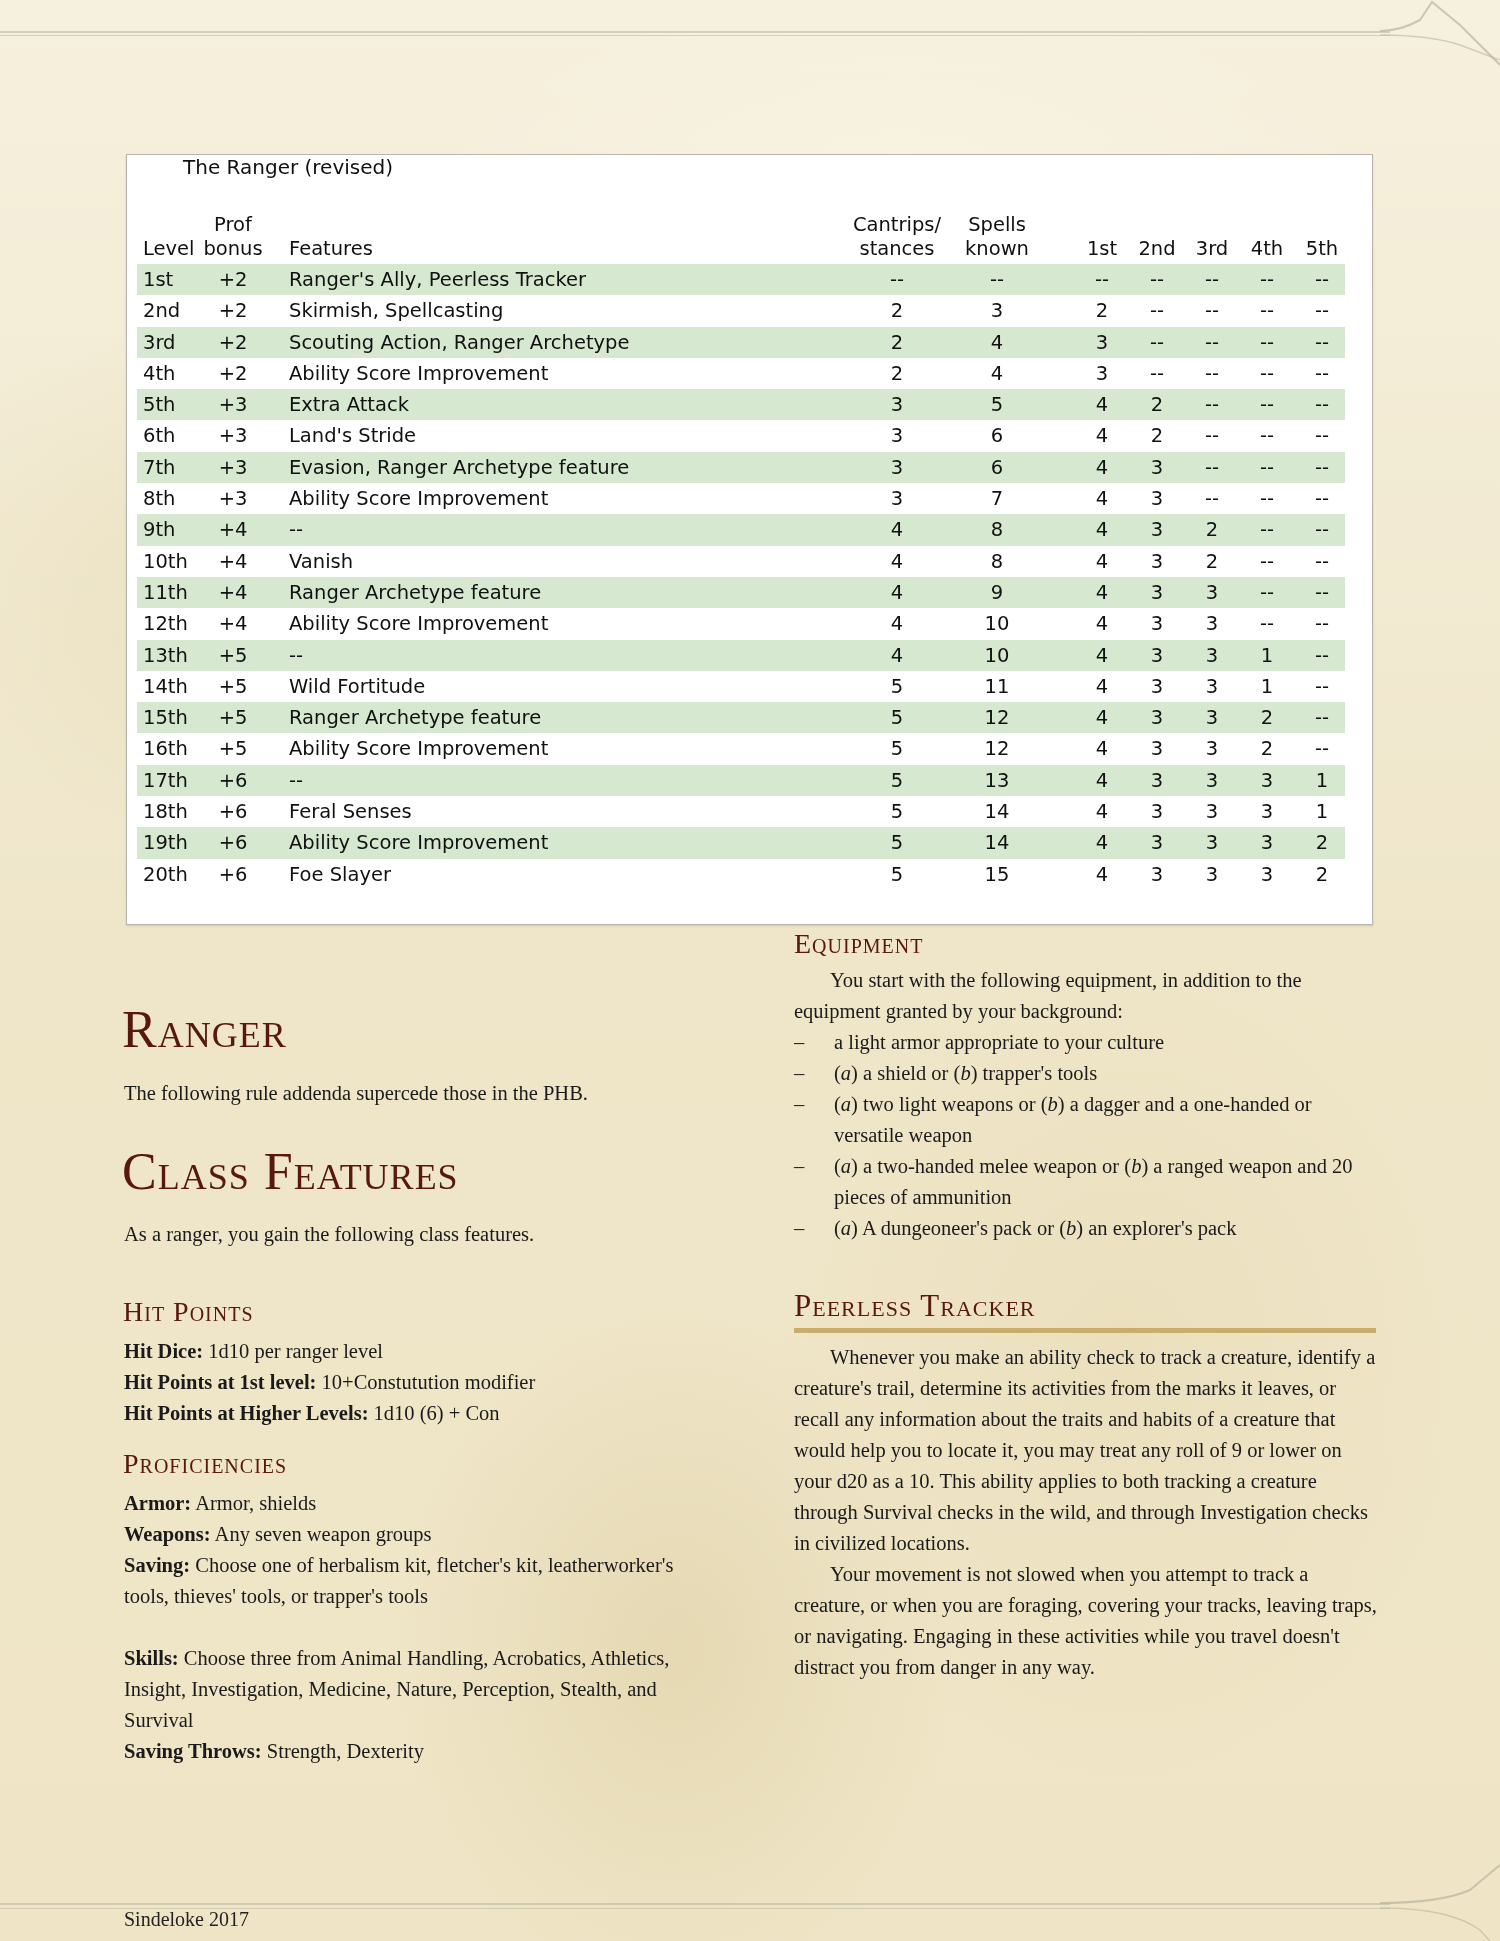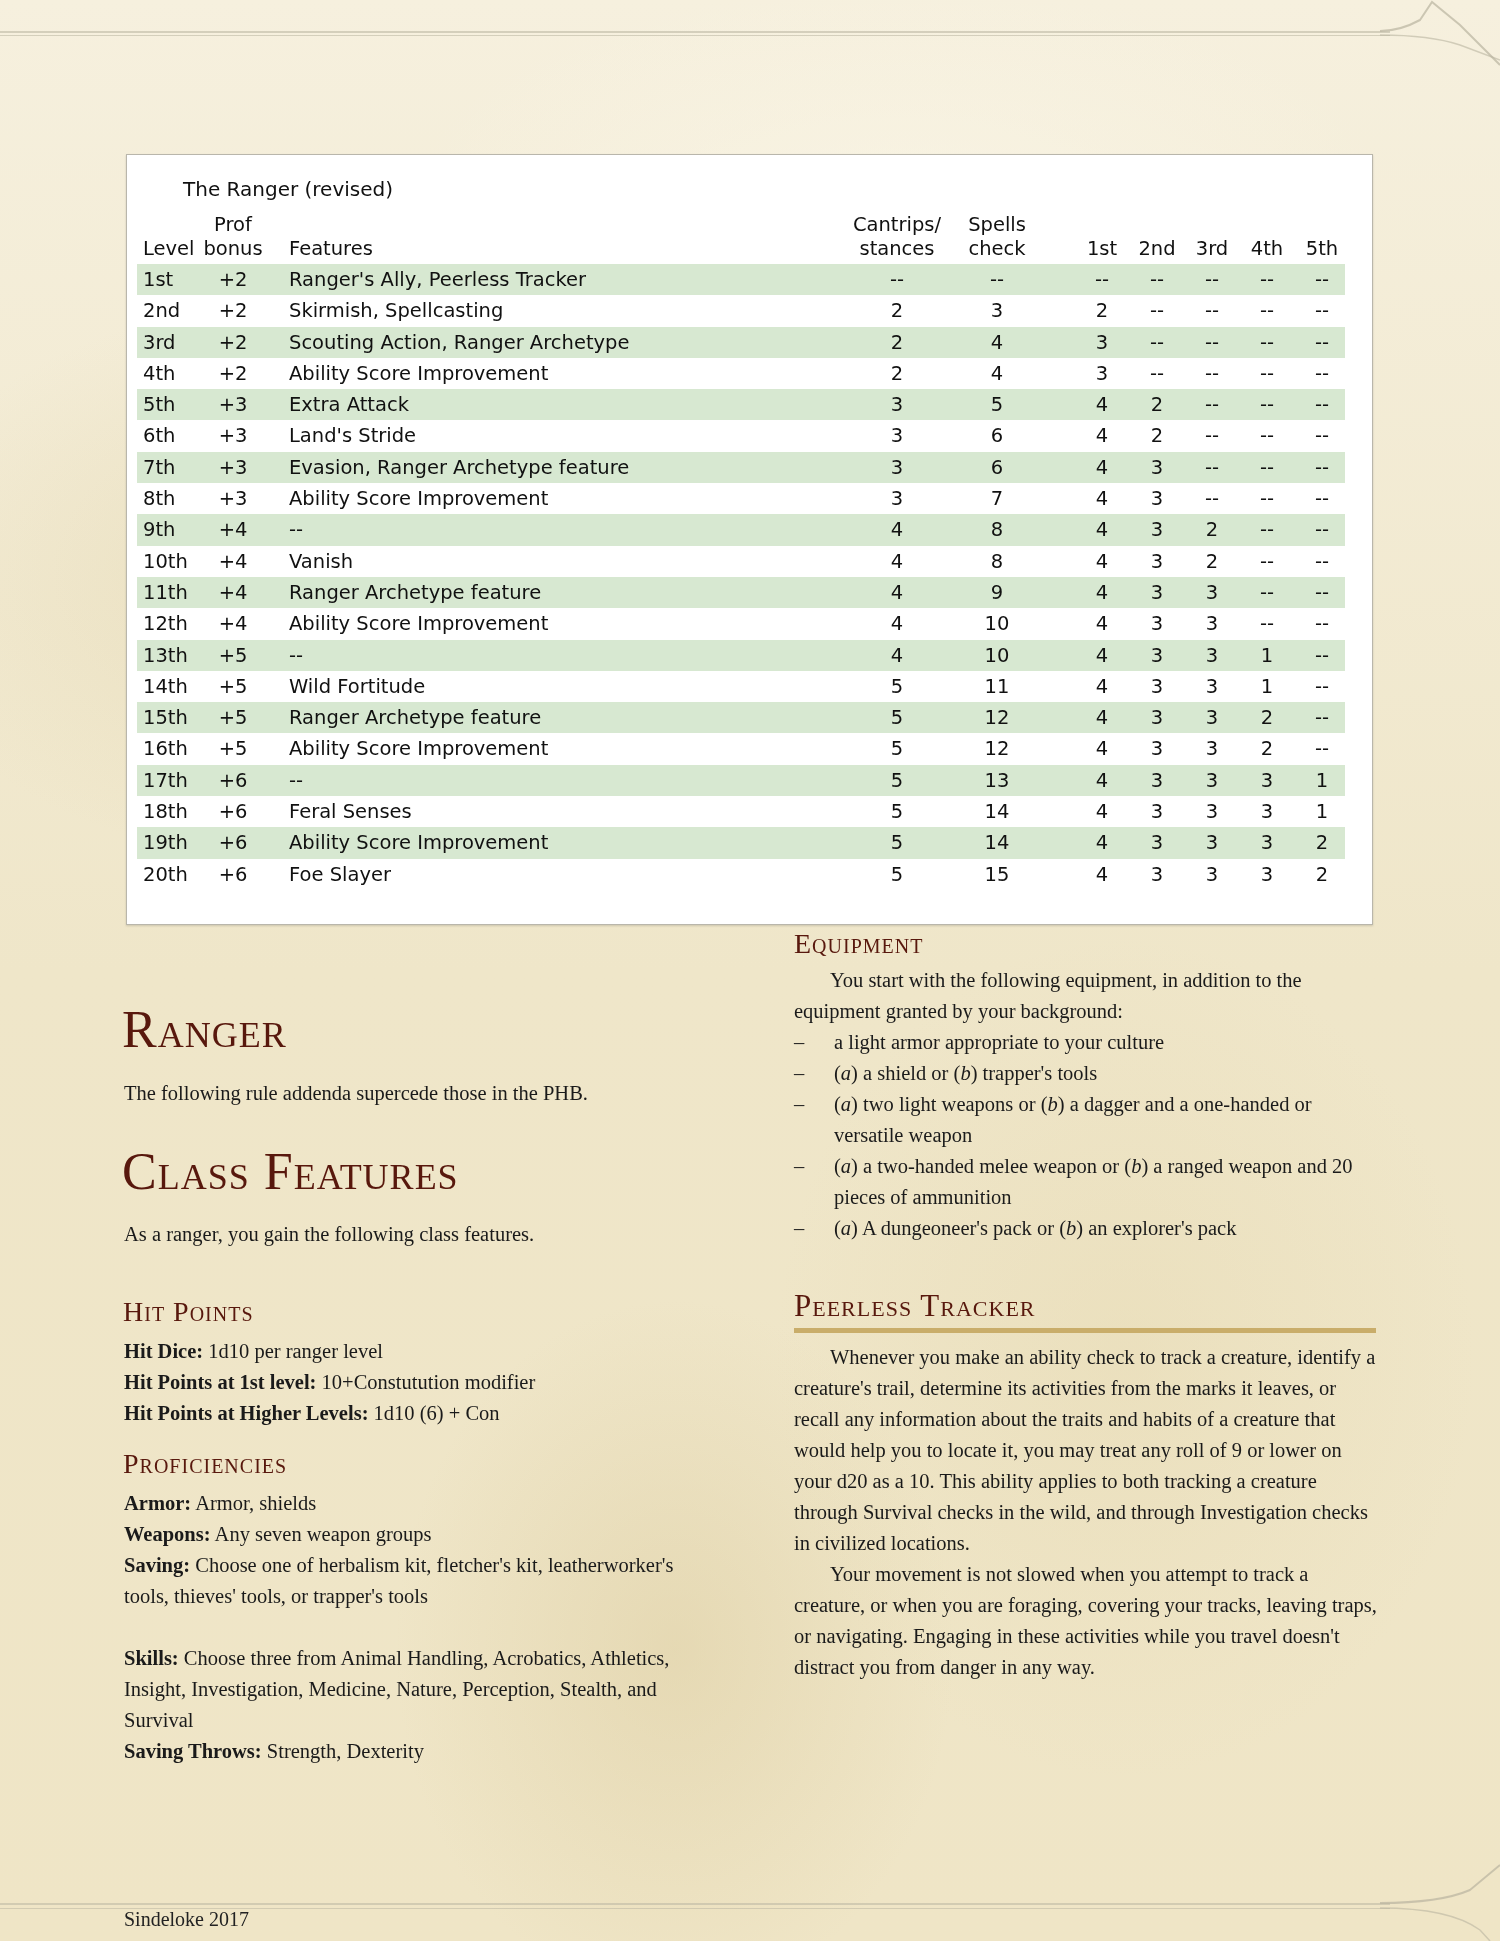--- a/index.html
+++ b/index.html
@@ -20,21 +20,21 @@
   .corner { position: absolute; }
 
   
   .tbl-box {
     position: absolute; left: 126px; top: 154px; width: 1247px; height: 771px;
     background: #ffffff; border: 1px solid #b9b6ab;
     box-shadow: 0 1px 2px rgba(0,0,0,0.15);
     font-family: "DejaVu Sans", "Liberation Sans", sans-serif;
     font-size: 19.5px; color: #111;
   }
-  .tbl-title { position: absolute; left: 56px; top: 22px; font-size: 20px; }
+  .tbl-title { position: absolute; left: 56px; top: 0; font-size: 20px; }
   .tbl-head { position: absolute; left: 10px; top: 52px; width: 1208px; height: 54px; }
   .tbl-head .h { position: absolute; bottom: 0; line-height: 24px; text-align: center; }
   .tbl-rows { position: absolute; left: 10px; top: 109px; width: 1208px; }
   .row { position: relative; height: 31.3px; line-height: 31px; }
   .row.odd { background: #d7e8d1; }
   .row .c { position: absolute; top: 0; text-align: center; }
   .c-level { left: 4px; width: 60px; text-align: left !important; padding-left: 2px; }
   .c-prof { left: 66px; width: 60px; }
   .c-feat { left: 152px; text-align: left !important; white-space: nowrap; }
   .c-can { left: 710px; width: 100px; }
@@ -89,21 +89,21 @@
         <div>Prof</div>
         <div>bonus</div>
       </div>
     <div class="h" style="left:152px; text-align:left;"><span>Features</span></div>
     <div class="h" style="left:700px; width:120px;">
         <div>Cantrips/</div>
         <div>stances</div>
       </div>
     <div class="h" style="left:820px; width:80px;">
         <div>Spells</div>
-        <div>check</div>
+        <div>known</div>
       </div>
     <div class="h" style="left:945px; width:40px;">1st</div>
     <div class="h" style="left:1000px; width:40px;">2nd</div>
     <div class="h" style="left:1055px; width:40px;">3rd</div>
     <div class="h" style="left:1110px; width:40px;">4th</div>
     <div class="h" style="left:1165px; width:40px;">5th</div>
   </div>
   <div class="tbl-rows" id="tbl-rows">
       <div class="row odd">
         <div class="c c-level">1st</div>

